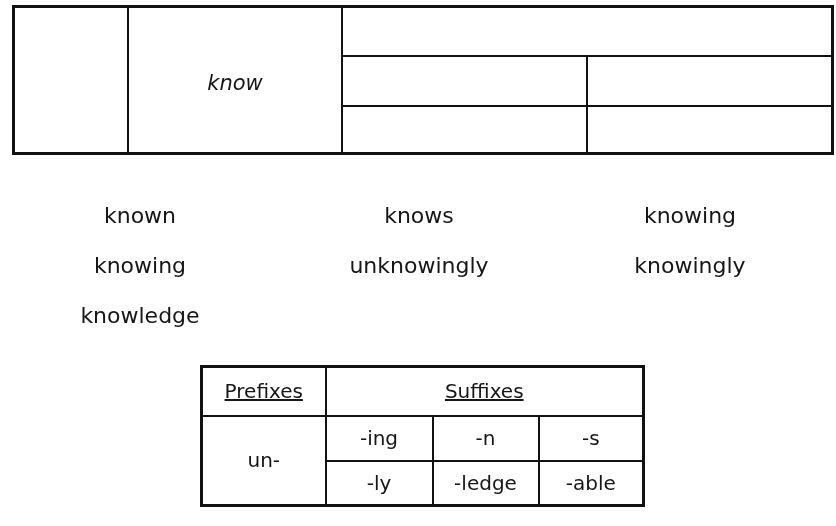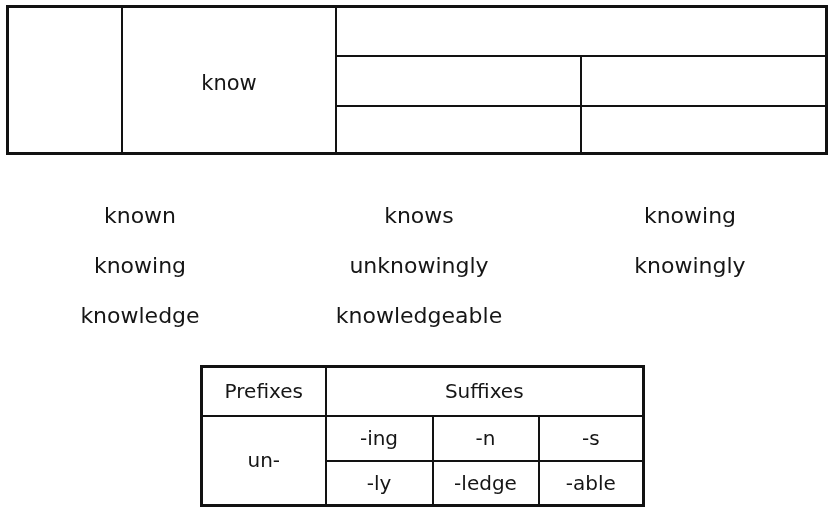--- a/index.html
+++ b/index.html
@@ -9,25 +9,26 @@
     height: 526px;
     background: #ffffff;
     font-family: "DejaVu Sans", sans-serif;
     color: #161616;
     overflow: hidden;
   }
 
   
   .root-table {
     position: absolute;
-    left: 6px; top: 5px;
+    left: 12px; top: 5px;
     width: 822px; height: 150px;
     border: 3px solid #121212;
     box-sizing: border-box;
     display: flex;
+    font-style: italic;
   }
   .rt-col-empty { width: 112px; border-right: 2px solid #121212; }
   .rt-col-root {
     width: 214px; border-right: 2px solid #121212;
     display: flex; align-items: center; justify-content: center;
     font-size: 21px; padding-top: 6px; box-sizing: border-box;
   }
   .rt-col-right { flex: 1; display: flex; flex-direction: column; }
   .rt-row-top { height: 47px; border-bottom: 2px solid #121212; }
   .rt-row-mid { height: 48px; border-bottom: 2px solid #121212; display: flex; }
@@ -58,21 +59,21 @@
     color: #161616;
     border: 3px solid #121212;
   }
   .affix-table td {
     border: 2px solid #121212;
     text-align: center;
     vertical-align: middle;
     padding: 0;
     box-sizing: border-box;
   }
-  .affix-table td.hdr { height: 49px; }
+  .affix-table td.hdr { height: 49px; text-decoration: underline; }
   .affix-table td.sfx { height: 45px; border-radius: 17px; }
   .col-prefix { width: 124px; }
   .col-s1 { width: 107px; }
   .col-s2 { width: 106px; }
   .col-s3 { width: 105px; }
 </style>
 </head>
 <body>
 
 <div class="page">
@@ -96,21 +97,20 @@
   </div>
 
   <div class="word-bank">
     <span class="word">known</span>
     <span class="word">knows</span>
     <span class="word">knowing</span>
     <span class="word">knowing</span>
     <span class="word">unknowingly</span>
     <span class="word">knowingly</span>
     <span class="word">knowledge</span>
-    <span class="word">knowledgeable</span>
   </div>
 
   <table class="affix-table">
     <tbody>
       <tr>
         <td class="hdr col-prefix">Prefixes</td>
         <td class="hdr" colspan="3">Suffixes</td>
       </tr>
       <tr>
         <td rowspan="2" class="col-prefix">un-</td>

